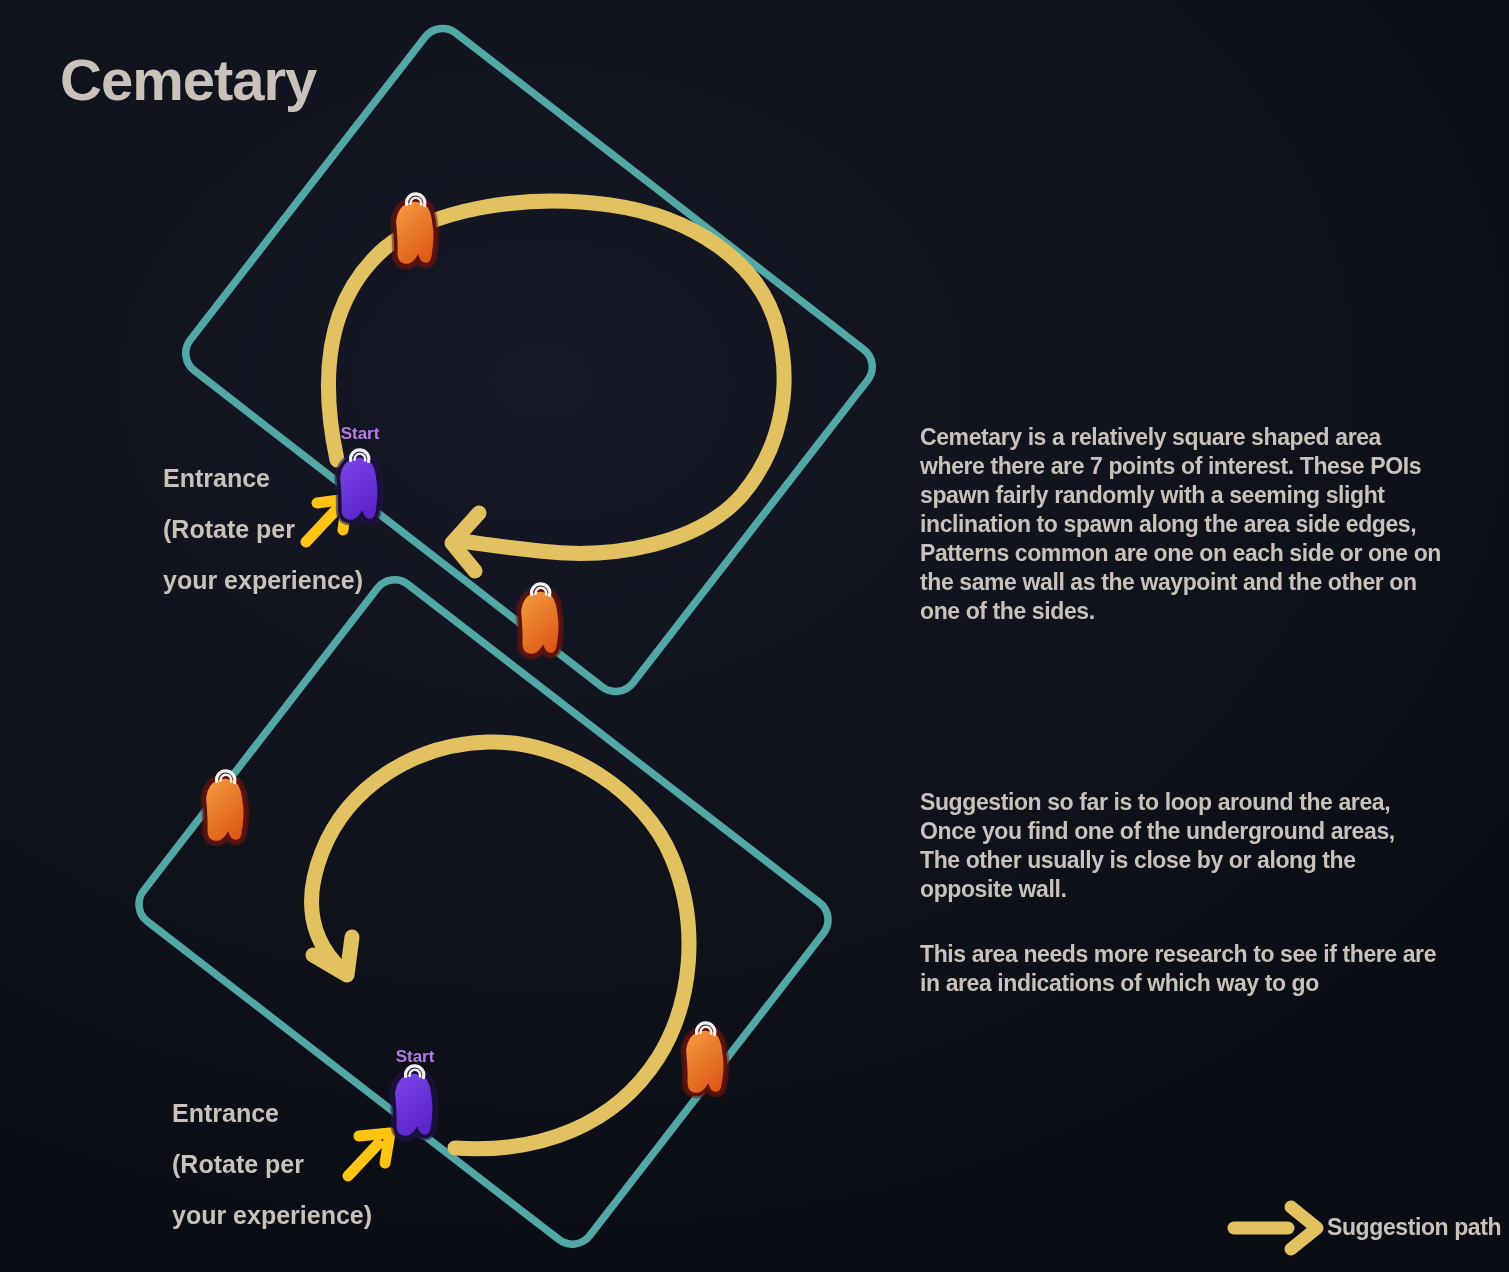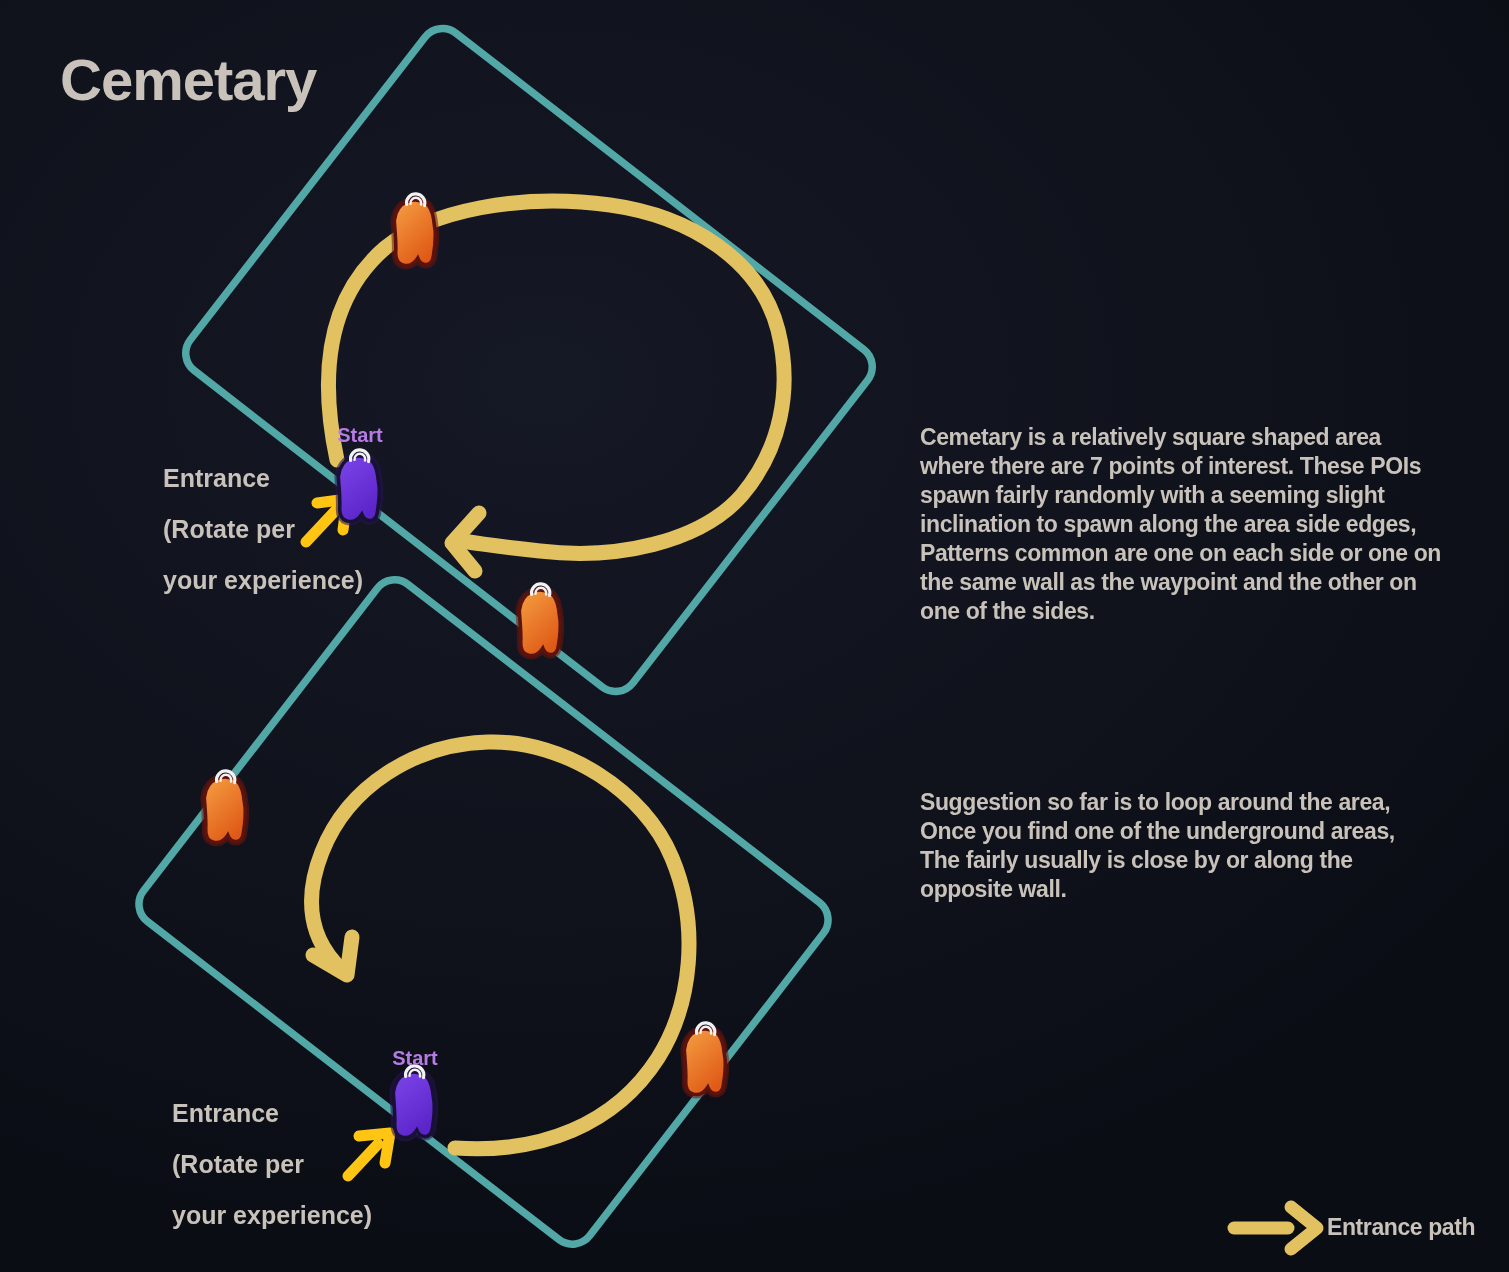--- a/index.html
+++ b/index.html
@@ -28,21 +28,21 @@
     font-size:58px;font-weight:700;letter-spacing:-1px;
     color:var(--text-gray);
   }
   .entrance-label{
     font-size:25px;line-height:25.5px;font-weight:700;
     color:var(--text-gray);white-space:pre-line;
   }
   .entrance-upper{left:163px;top:440px;}
   .entrance-lower{left:172px;top:1075px;}
   .start-label{
-    font-size:20px;font-weight:700;color:var(--start-label-purple);
+    font-size:17px;font-weight:700;color:var(--start-label-purple);
     transform:translateX(-50%);
   }
   .start-upper{left:360px;top:424px;}
   .start-lower{left:415px;top:1047px;}
   .note{
     left:920px;width:570px;
     font-size:23px;line-height:29px;font-weight:700;letter-spacing:-0.4px;
     color:var(--text-gray);white-space:pre-line;
   }
   .note-1{top:423px;}
@@ -175,17 +175,19 @@
 
   <div class="abs note note-1">Cemetary is a relatively square shaped area
 where there are 7 points of interest. These POIs
 spawn fairly randomly with a seeming slight
 inclination to spawn along the area side edges,
 Patterns common are one on each side or one on
 the same wall as the waypoint and the other on
 one of the sides.</div>
   <div class="abs note note-3">Suggestion so far is to loop around the area,
 Once you find one of the underground areas,
-The fairly usually is close by or along the
+The other usually is close by or along the
 opposite wall.</div>
+  <div class="abs note note-4">This area needs more research to see if there are
+in area indications of which way to go</div>
 
-  <div class="abs legend-label">Entrance path</div>
+  <div class="abs legend-label">Suggestion path</div>
 </div>
 
 </body></html>

